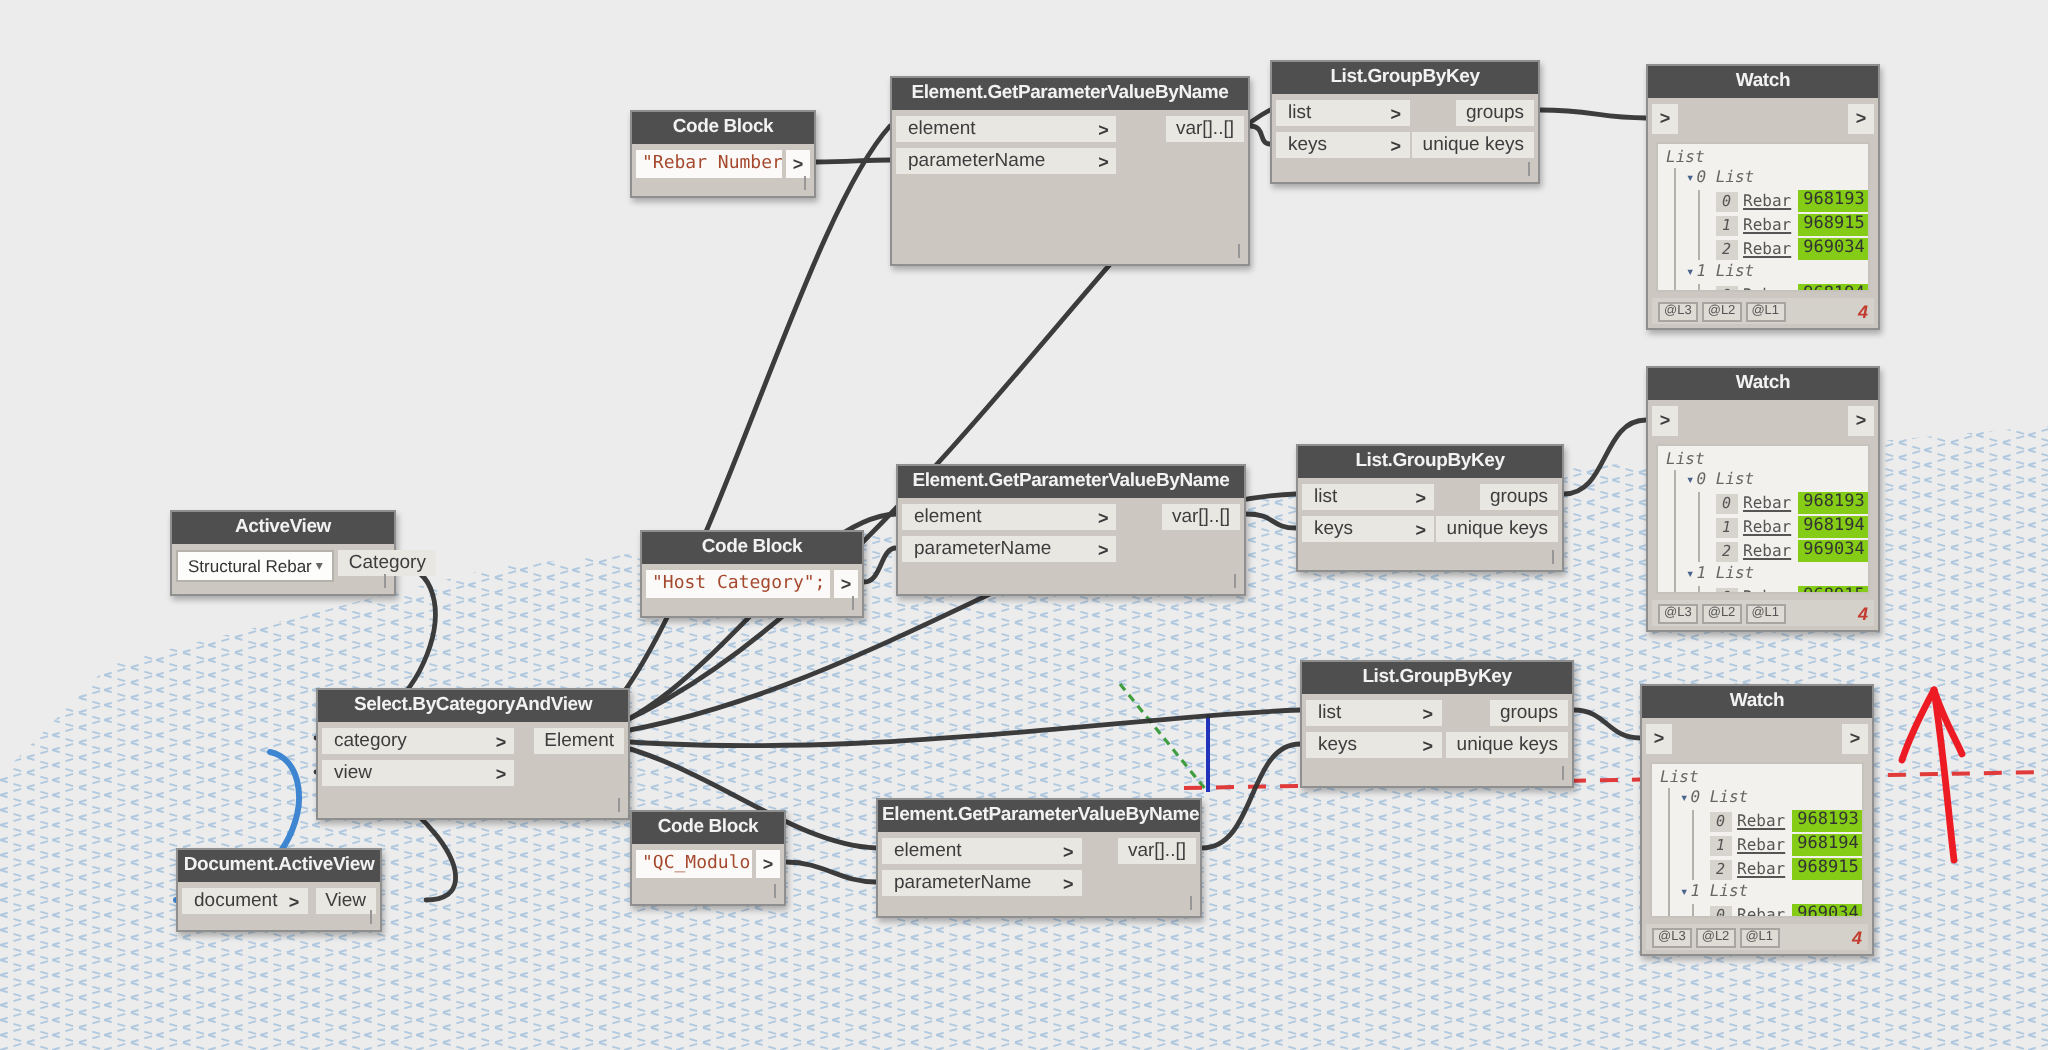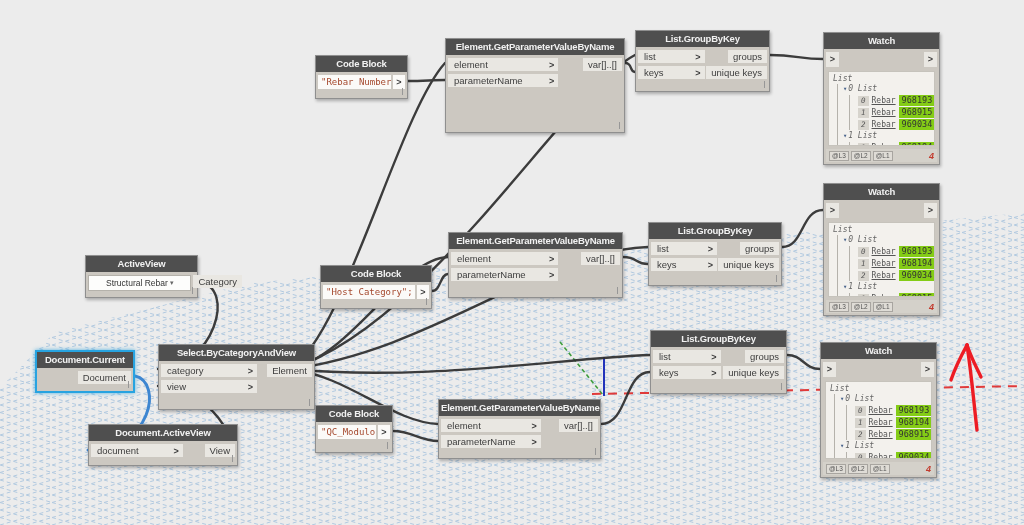--- a/index.html
+++ b/index.html
@@ -15,21 +15,21 @@
   .elemnode .inrow,.selnode .inrow,.avnode .inrow{width:62%;}
   .gbk .inrow{width:50%;}
   .chev{font-weight:bold;font-size:9px;color:#3a3a3a;}
   .outs{position:absolute;top:19px;right:2px;display:flex;flex-direction:column;gap:3px;align-items:flex-end;}
   .outchip{background:#e9e7e2;font-size:9.5px;color:#3d3d3d;padding:0 5px;height:13px;line-height:13px;white-space:nowrap;}
   .coderow{display:flex;margin:3px 2px 0 2px;gap:2px;}
   .code{background:#fbfaf8;flex:1;font-family:"DejaVu Sans Mono",monospace;font-size:9px;color:#a5492e;
         padding:2px 3px;white-space:nowrap;overflow:hidden;}
   .cbout{background:#fbfaf8;width:12px;text-align:center;font-weight:bold;font-size:9px;color:#3d3d3d;padding:2px 0;}
   .catrow{display:flex;margin:3px 2px 0 2px;gap:2px;}
-  .dd{background:#fdfdfc;border:1px solid #b5b2ab;font-size:8.5px;color:#333;padding:0 17px;flex:1;
+  .dd{background:#fdfdfc;border:1px solid #b5b2ab;font-size:8.5px;color:#333;padding:0 5px;flex:1;
       display:flex;justify-content:space-between;align-items:center;height:14px;white-space:nowrap;}
   .ddcaret{font-size:7px;color:#666;margin-left:2px;}
   .imark{position:absolute;right:4px;bottom:3px;width:1px;height:7px;background:#979797;}
   
   .wio{display:flex;justify-content:space-between;margin:3px 2px 0 2px;}
   .wchip{background:#e9e7e2;width:13px;text-align:center;font-size:9px;font-weight:bold;color:#3d3d3d;height:15px;line-height:15px;}
   .wcontent{position:absolute;top:38px;bottom:18px;left:4px;right:4px;background:#f3f1ed;border:1px solid #c6c3bc;
             font-family:"DejaVu Sans Mono",monospace;overflow:hidden;padding:2px 2px 2px 4px;}
   .wroot{font-size:8px;font-style:italic;color:#666;line-height:10px;}
   .wsub{border-left:1px solid #b5b2ab;margin-left:4px;}
@@ -267,45 +267,38 @@
         </div>
       </div>
     <div class="wfoot">
         <span class="lvl">@L3</span>
         <span class="lvl">@L2</span>
         <span class="lvl">@L1</span>
         <span class="cnt">4</span>
       </div>
   </div>
 
-  <div class="node selected" style="left:35px;top:350px;width:100px;height:43px">
-    <div class="hdr">Document.Current</div>
-    <div class="outs">
-        <div class="outchip">Document</div>
-      </div>
-    <div class="imark"></div>
-  </div>
 
   <div class="node selnode" style="left:158px;top:344px;width:157px;height:66px">
     <div class="hdr">Select.ByCategoryAndView</div>
     <div class="inrow">
         <span>category</span>
         <span class="chev">&gt;</span>
       </div>
     <div class="inrow">
         <span>view</span>
         <span class="chev">&gt;</span>
       </div>
     <div class="outs">
         <div class="outchip">Element</div>
       </div>
     <div class="imark"></div>
   </div>
 
-  <div class="node avnode" style="left:88px;top:424px;width:150px;height:42px">
+  <div class="node avnode" style="left:88px;top:424px;width:103px;height:42px">
     <div class="hdr">Document.ActiveView</div>
     <div class="inrow">
         <span>document</span>
         <span class="chev">&gt;</span>
       </div>
     <div class="outs">
         <div class="outchip">View</div>
       </div>
     <div class="imark"></div>
   </div>

